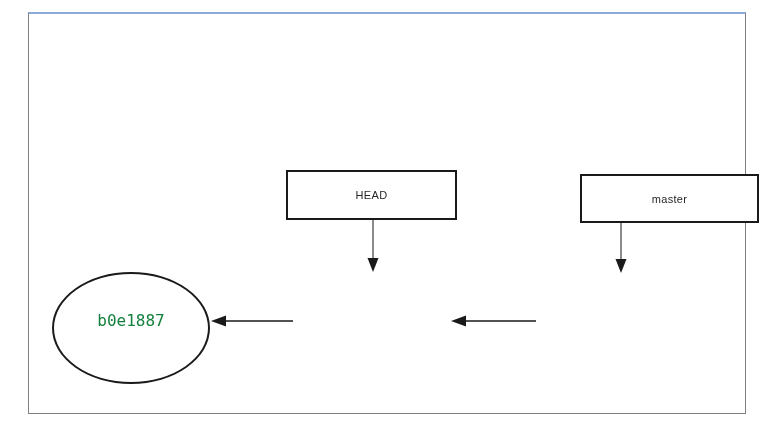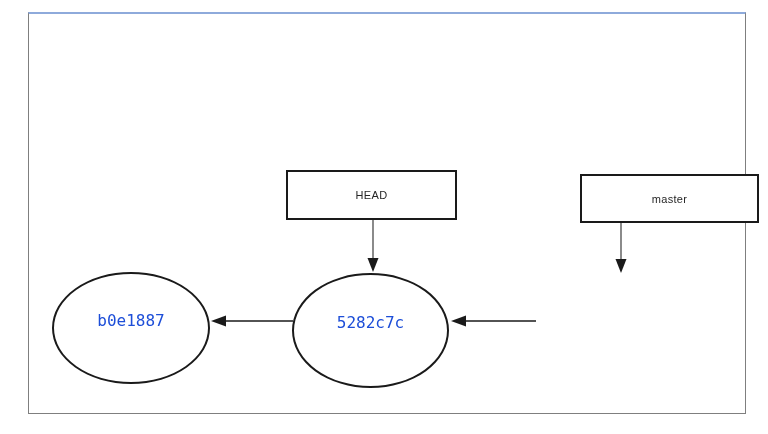--- a/index.html
+++ b/index.html
@@ -53,21 +53,21 @@
     box-sizing: border-box;
     border: 2px solid #1a1a1a;
     border-radius: 50%;
     background: #ffffff;
     display: flex;
     align-items: center;
     justify-content: center;
     padding-bottom: 16px;
     font-family: "DejaVu Sans Mono", monospace;
     font-size: 16px;
-    color: #1d4ed8;
+    color: #15803d;
   }
   .commit-node.c1 { left: 52px;  top: 272px; width: 158px; height: 112px; }
   .commit-node.c2 { left: 292px; top: 273px; width: 157px; height: 115px; }
   .commit-node.c3 { left: 537px; top: 273px; width: 157px; height: 117px; }
 </style>
 </head>
 <body>
 
 <div class="screen">
 
@@ -101,18 +101,15 @@
   </div>
 
   <div class="branch-box master">
     <span>master</span>
   </div>
 
   <div class="commit-node c1">
     <span>b0e1887</span>
   </div>
 
-  <div class="commit-node c2">
-    <span>5282c7c</span>
-  </div>
 
 
 </div>
 
 </body></html>

